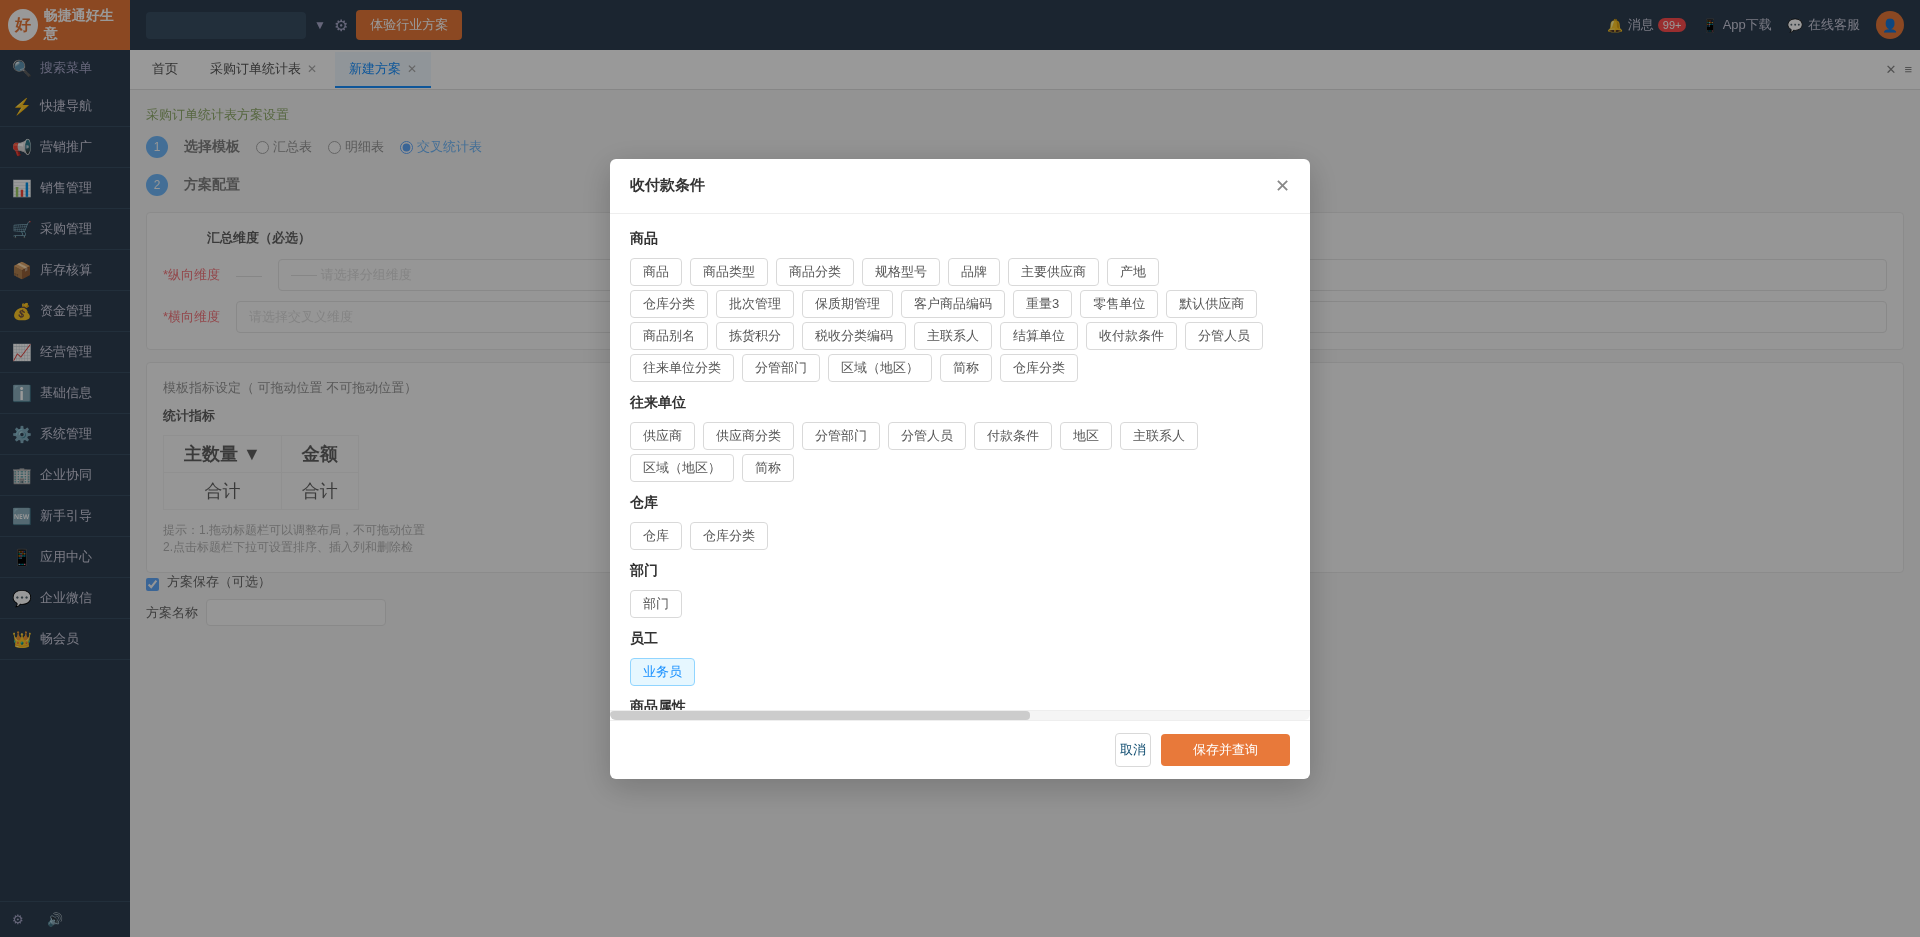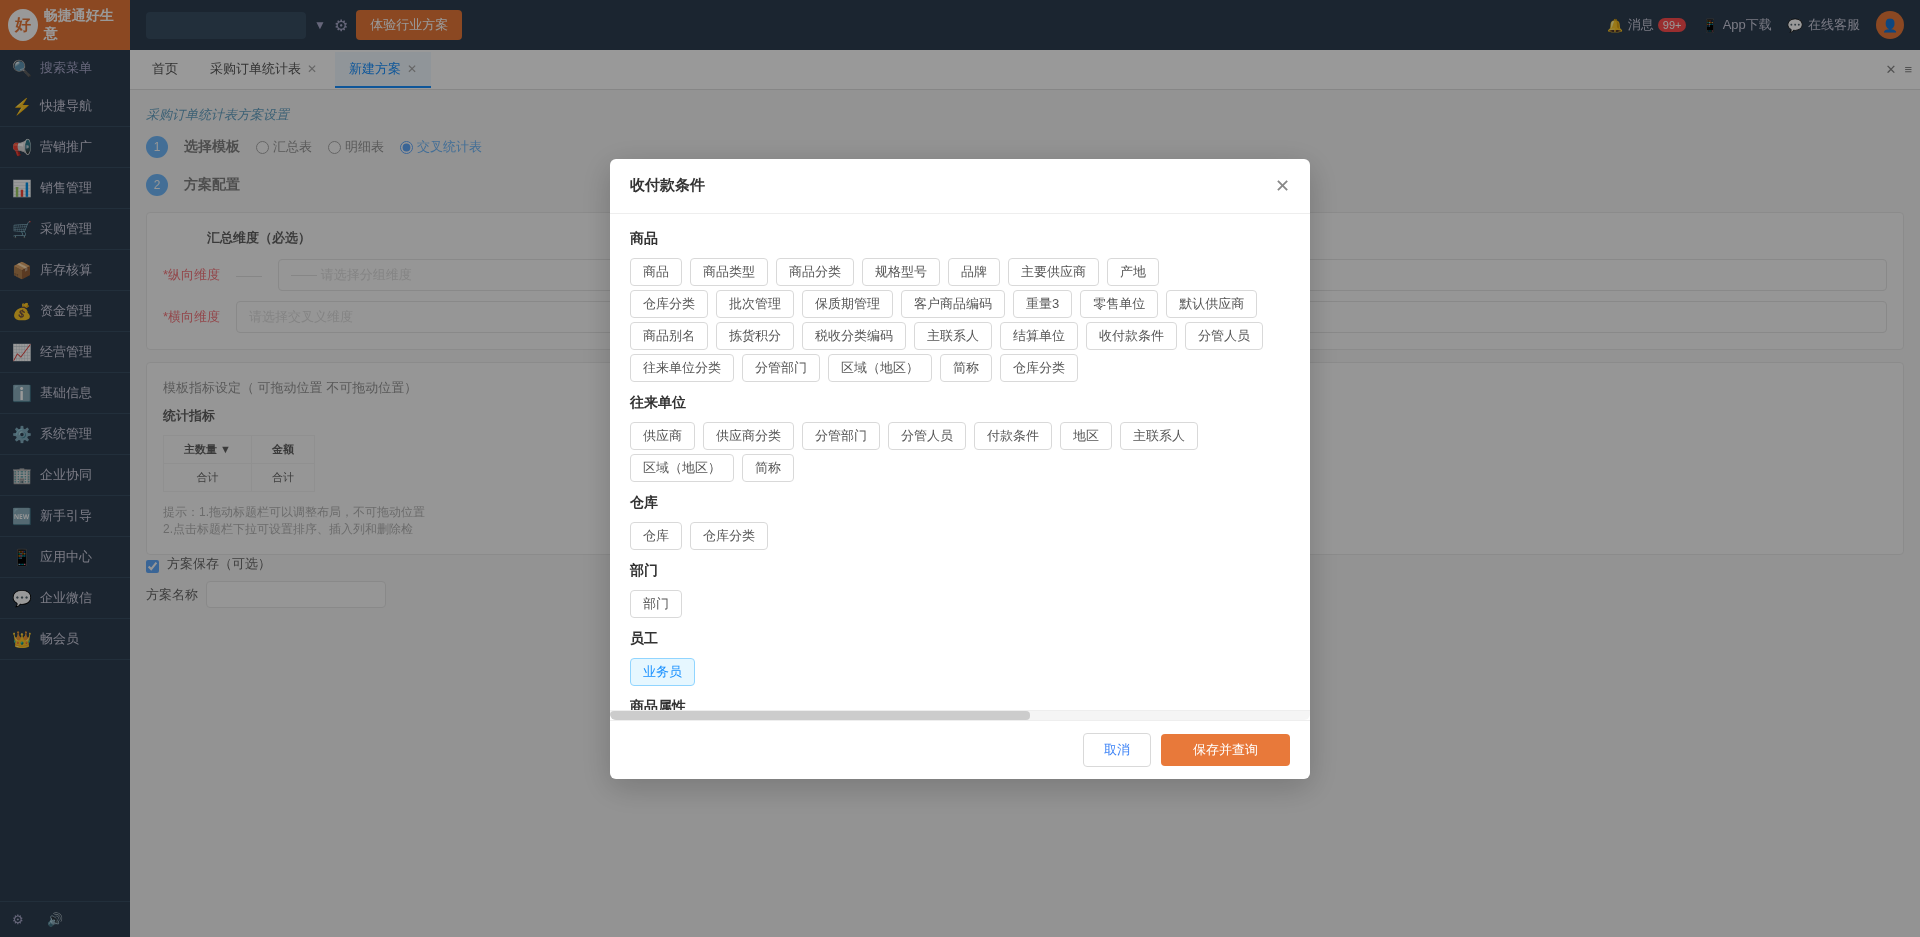--- a/index.html
+++ b/index.html
@@ -44,21 +44,21 @@
       display: flex; align-items: center; padding: 8px 14px; font-size: 13px; color: #555; cursor: pointer; border-bottom: 2px solid transparent; margin-right: 4px;
     }
     .tab.active { color: #1890ff; border-bottom: 2px solid #1890ff; background: #f0f8ff; }
     .tab-close { margin-left: 6px; color: #aaa; font-size: 12px; }
     .tab-home { color: #555; }
 
     
     .main {
       position: fixed; top: 90px; left: 130px; right: 0; bottom: 0; background: #f5f5f5; overflow: auto;
     }
-    .breadcrumb { font-size: 13px; color: #0369a1; margin-bottom: 12px; font-style: italic; }
+    .breadcrumb { font-size: 13px; color: #4d7c0f; margin-bottom: 12px; }
 
     
     .modal-overlay {
       position: fixed; top: 0; left: 0; right: 0; bottom: 0; background: rgba(0,0,0,0.4); z-index: 100; display: flex; align-items: center; justify-content: center;
     }
     .modal {
       background: white; border-radius: 6px; width: 700px; max-height: 620px; display: flex; flex-direction: column; position: relative;
       box-shadow: 0 8px 32px rgba(0,0,0,0.2);
     }
     .modal-header {
@@ -83,21 +83,21 @@
     .modal-body::-webkit-scrollbar-track { background: #f1f1f1; }
     .modal-body::-webkit-scrollbar-thumb { background: #ccc; border-radius: 3px; }
 
     
     .modal-hscroll {
       height: 10px; background: #f5f5f5; border-top: 1px solid #eee; border-radius: 0 0 6px 6px; overflow: hidden; flex-shrink: 0;
     }
     .modal-hscroll-inner { width: 60%; height: 100%; background: #ccc; border-radius: 4px; }
 
     
-    .btn-cancel { border: 1px solid #d9d9d9; background: white; color: #3b82f6; border-radius: 4px; padding: 7px 20px; font-size: 13px; cursor: pointer; }
+    .btn-cancel { border: 1px solid #d9d9d9; background: white; color: #0c4a6e; border-radius: 4px; padding: 7px 4px; font-size: 13px; cursor: pointer; }
     .btn-primary { background: #e8793a; border: none; color: white; border-radius: 4px; padding: 7px 32px; font-size: 13px; cursor: pointer; }
 
     
     .bg-content { padding: 16px; }
     .step-row { display: flex; align-items: center; margin-bottom: 16px; gap: 16px; }
     .step-badge { width: 22px; height: 22px; border-radius: 50%; background: #1890ff; color: white; display: flex; align-items: center; justify-content: center; font-size: 12px; flex-shrink: 0; }
     .step-label { font-size: 14px; font-weight: bold; color: #333; }
     .radio-group { display: flex; gap: 16px; align-items: center; font-size: 13px; color: #555; }
     .radio-item { display: flex; align-items: center; gap: 4px; cursor: pointer; }
     .radio-selected { color: #1890ff; }
@@ -269,21 +269,21 @@
       </div>
       <div style="display:flex; align-items:center; gap:16px;">
         <span style="color:#f5222d; font-size:13px;">*横向维度</span>
         <div style="border:1px solid #d9d9d9; border-radius:4px; padding:6px 12px; color:#ccc; font-size:13px; flex:1; cursor:pointer;">请选择交叉义维度</div>
       </div>
     </div>
 
     <div style="background:white; border:1px solid #e0e0e0; border-radius:4px; padding:16px;">
       <div style="font-size:13px; margin-bottom:10px; color:#555;">模板指标设定（  可拖动位置    不可拖动位置）</div>
       <div style="font-size:13px; font-weight:bold; margin-bottom:10px;">统计指标</div>
-      <table style="border-collapse:collapse; font-size:11px;">
+      <table style="border-collapse:collapse; font-size:18px;">
         <thead>
           <tr>
             <th style="border:1px solid #eee; padding:6px 20px;">主数量 ▼</th>
             <th style="border:1px solid #eee; padding:6px 20px;">金额</th>
           </tr>
         </thead>
         <tbody>
           <tr>
             <td style="border:1px solid #eee; padding:6px 20px; text-align:center;">合计</td>
             <td style="border:1px solid #eee; padding:6px 20px; text-align:center;">合计</td>

